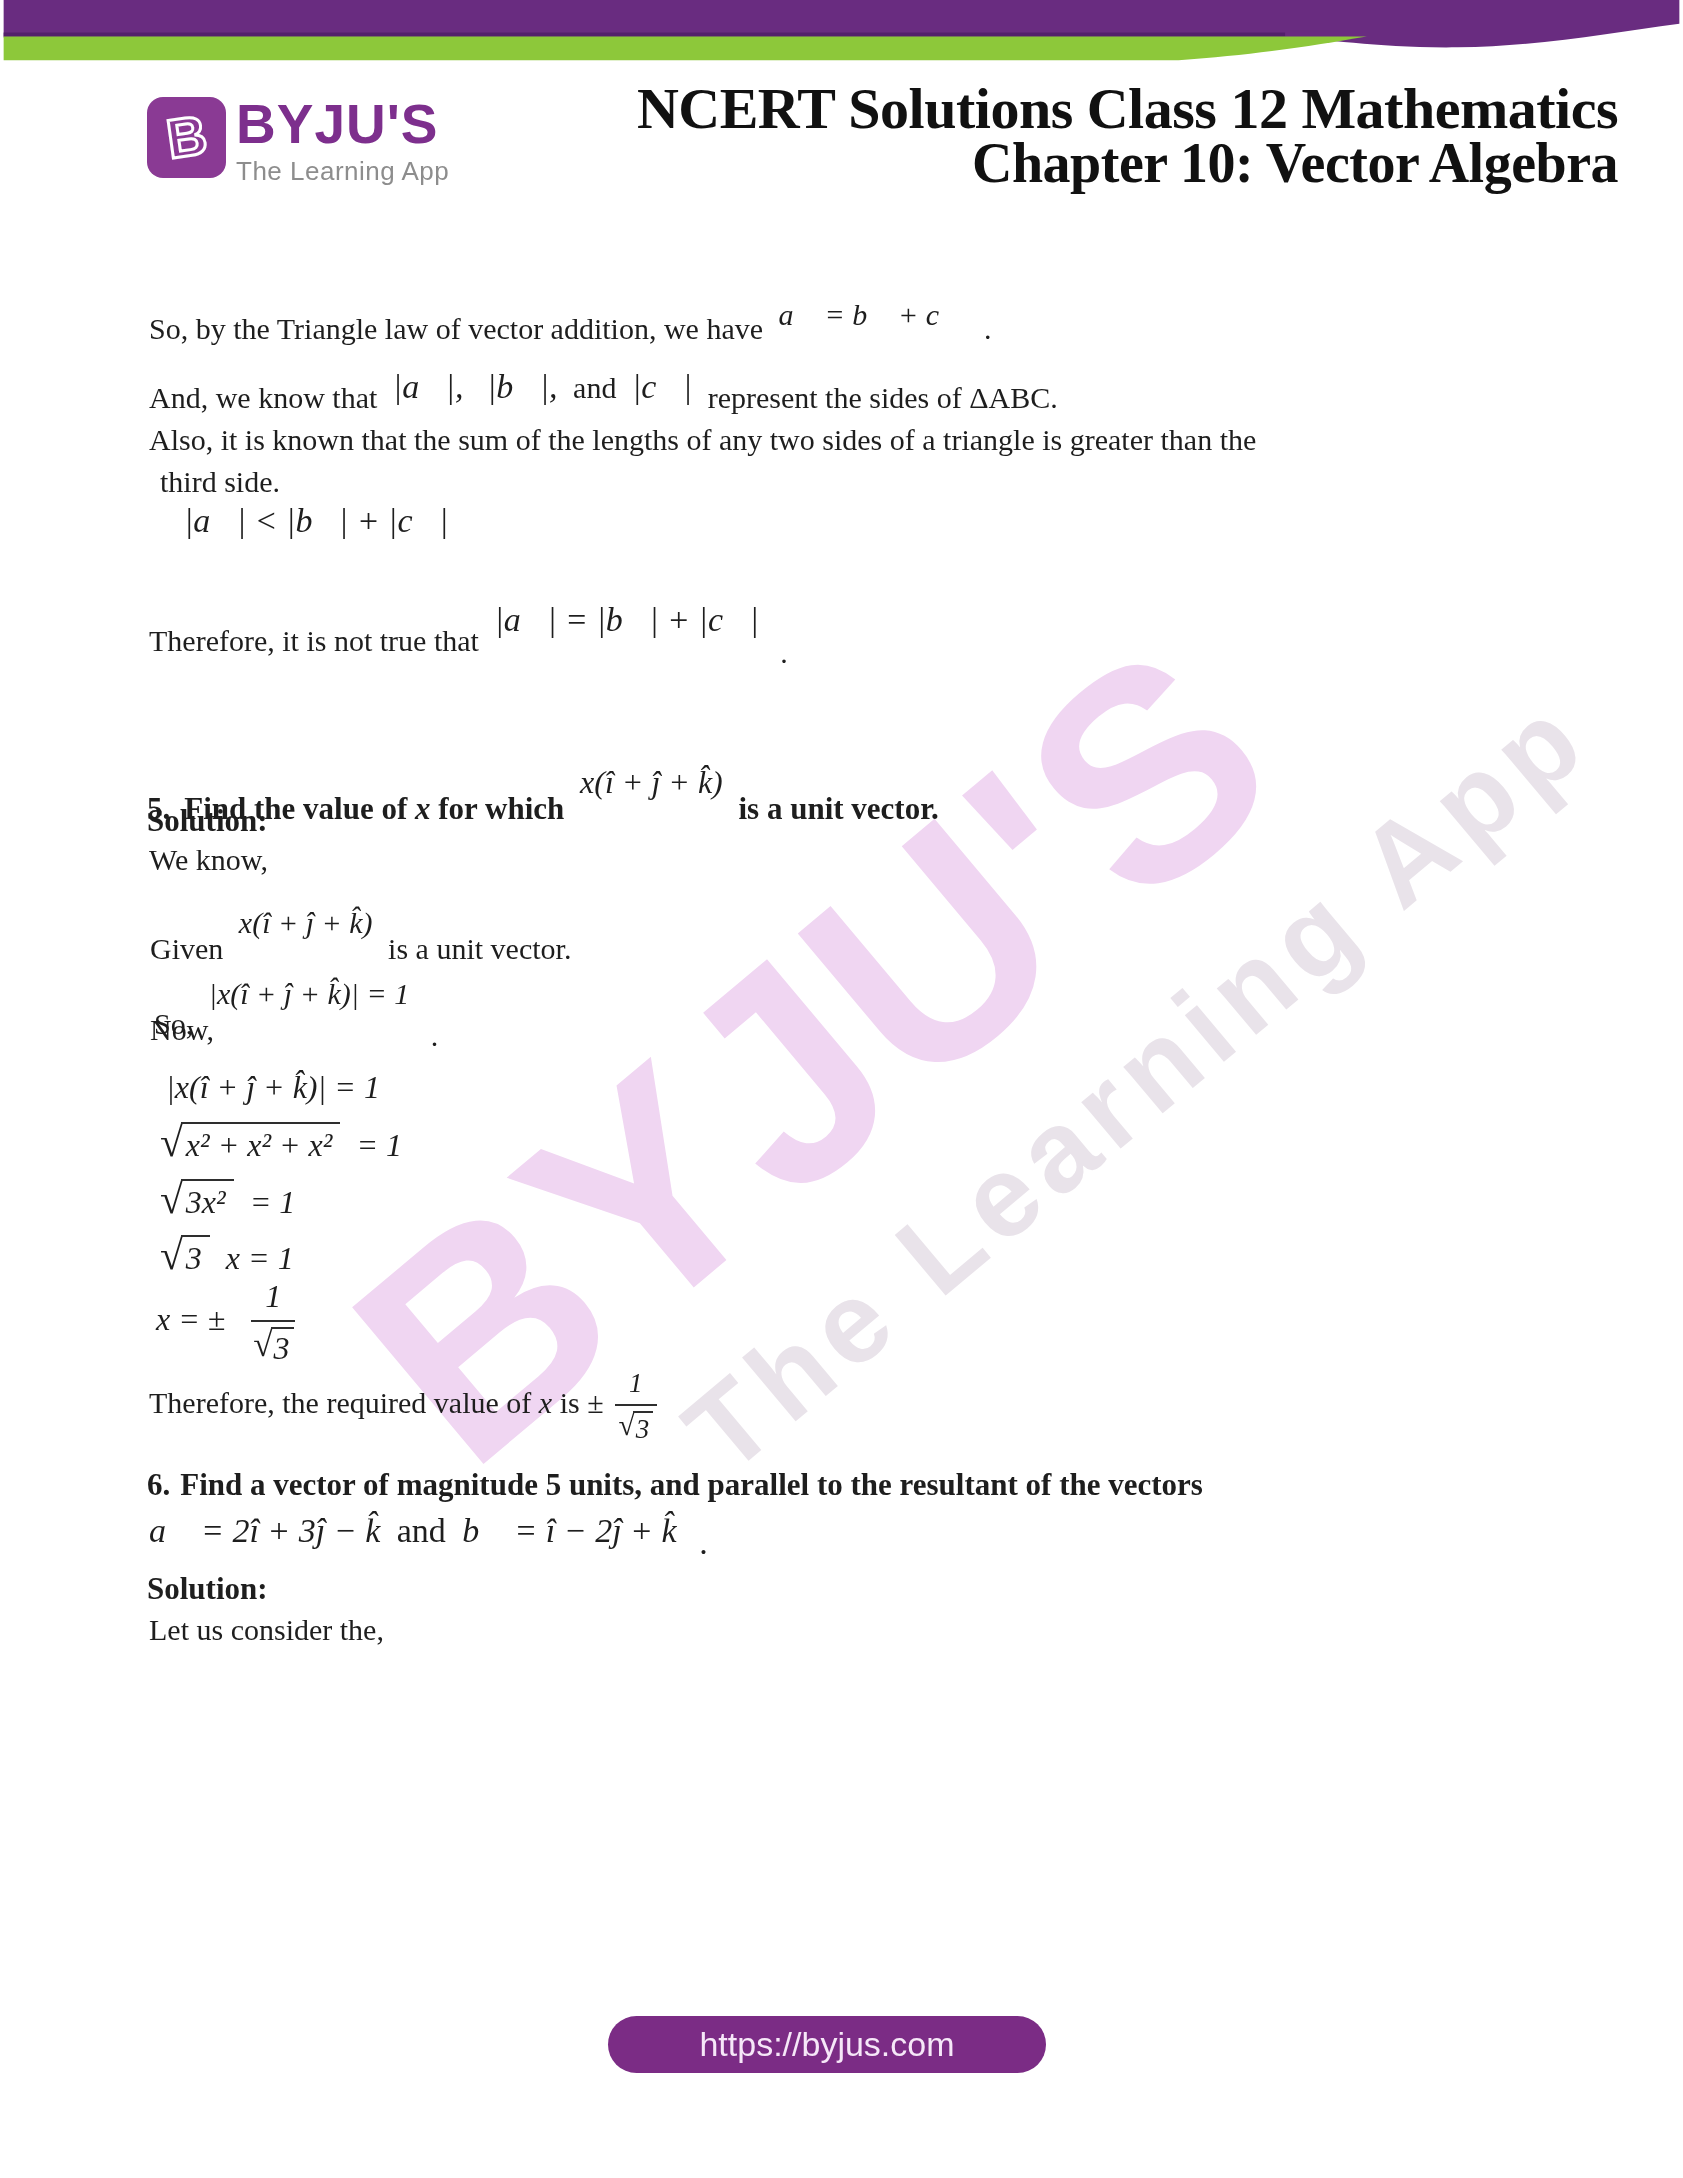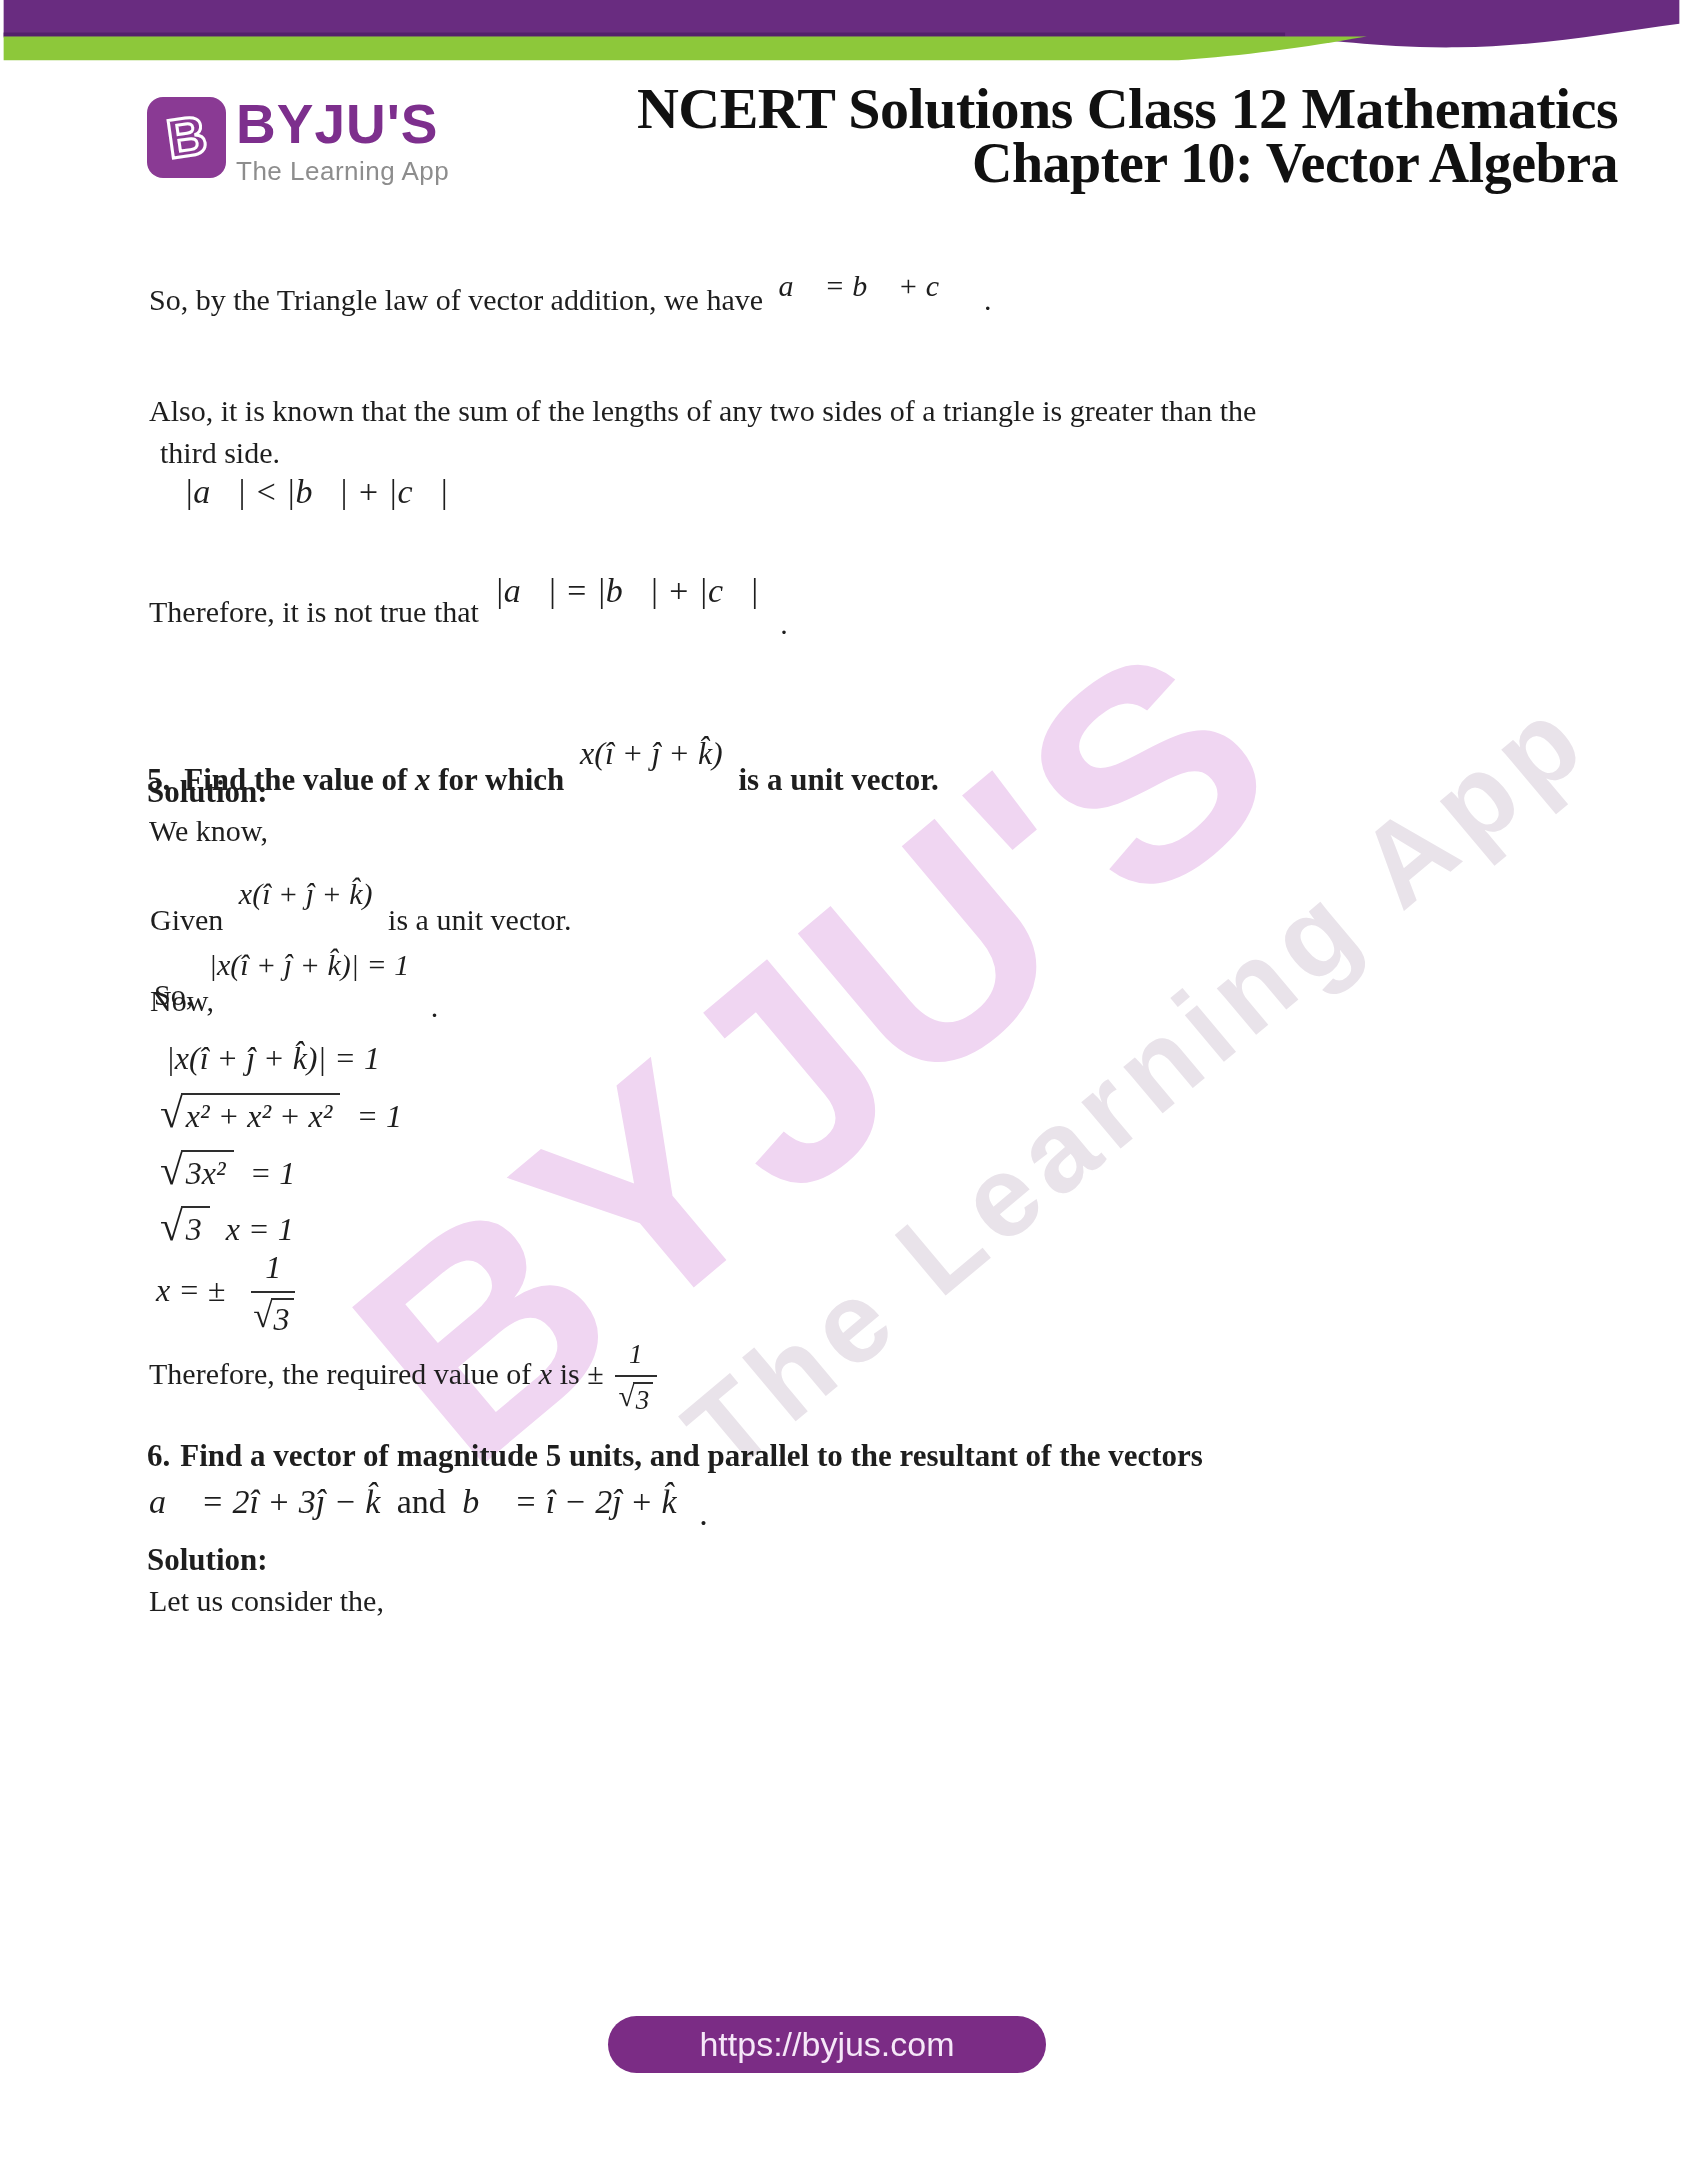--- a/index.html
+++ b/index.html
@@ -42,21 +42,21 @@
   .doc-title.l2{top:131px;font-size:56px;}
   
   .watermark{position:absolute;left:297px;top:812px;width:1327px;z-index:1;
     transform:rotate(-40deg);pointer-events:none;}
   .wm-brand{font-family:"Liberation Sans",sans-serif;font-weight:800;font-size:297px;
     line-height:0.95;color:var(--wm_pink);letter-spacing:2px;white-space:nowrap;}
   .wm-tag{font-family:"Liberation Sans",sans-serif;font-weight:700;font-size:115px;
     color:var(--wm_gray);letter-spacing:10px;margin:24px 0 0 198px;white-space:nowrap;}
   
   .content{position:absolute;left:0;top:0;width:1683px;height:2178px;z-index:2;}
-  .row{position:absolute;white-space:nowrap;font-size:30px;color:var(--ink);}
+  .row{position:absolute;white-space:nowrap;font-size:30px;color:var(--ink);margin-top:29px;}
   .t{font-style:normal;}
   .f{font-style:italic;margin:0 8px;}
   .bold{font-weight:700;}
   .big{font-size:34px;}
   .va10{vertical-align:10px;display:inline-block;}
   .va14{vertical-align:14px;display:inline-block;}
   .va20{vertical-align:20px;display:inline-block;}
   .va26{vertical-align:26px;display:inline-block;font-family:Liberation Serif, serif;}
   .va30{vertical-align:30px;display:inline-block;}
   .low{vertical-align:-12px;display:inline-block;margin-left:6px;}
@@ -108,20 +108,28 @@
   <div class="doc-title l2">Chapter 10: Vector Algebra</div>
 
   <div class="content">
 
     <div class="row" style="left:149px;top:269px;">
       <span class="t">So, by the Triangle law of vector addition, we have</span>
       <span class="f va14">a⃗ = b⃗ + c⃗</span>
       <span class="t dot">.</span>
     </div>
 
+    <div class="row" style="left:149px;top:339px;">
+      <span class="t">And, we know that</span>
+      <span class="f big va10">|a⃗|,</span>
+      <span class="f big va10">|b⃗|,</span>
+      <span class="t va10">and</span>
+      <span class="f big va10">|c⃗|</span>
+      <span class="t">represent the sides of ΔABC.</span>
+    </div>
 
     <div class="row" style="left:149px;top:394px;">
       <span class="t">Also, it is known that the sum of the lengths of any two sides of a triangle is greater than the</span>
     </div>
     <div class="row" style="left:160px;top:436px;">
       <span class="t">third side.</span>
     </div>
 
     <div class="row big" style="left:149px;top:473px;">
       <span class="f" style="margin-left:0;">∴ |a⃗| &lt; |b⃗| + |c⃗|</span>

